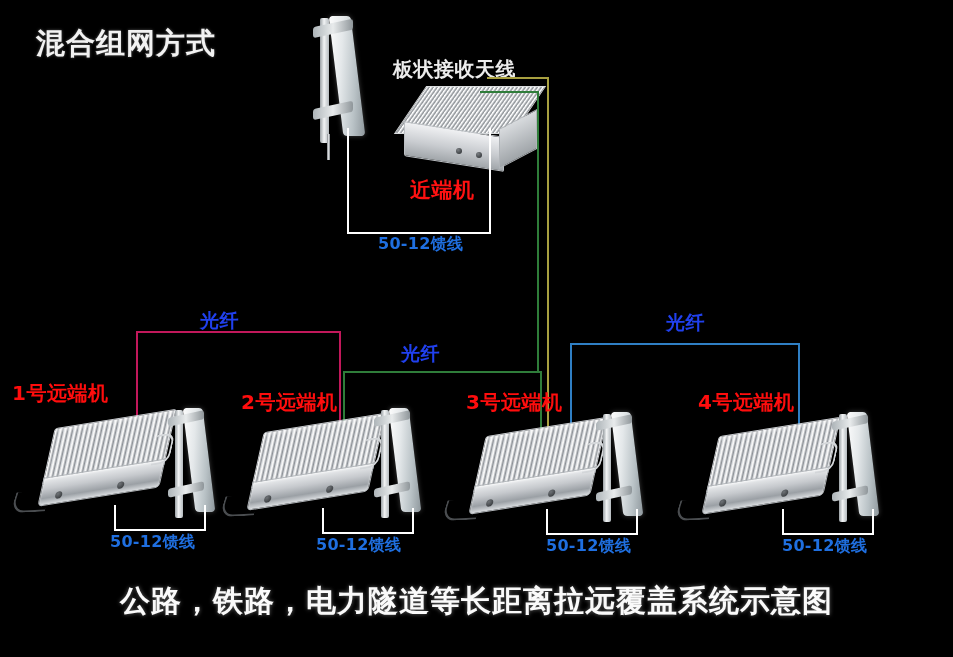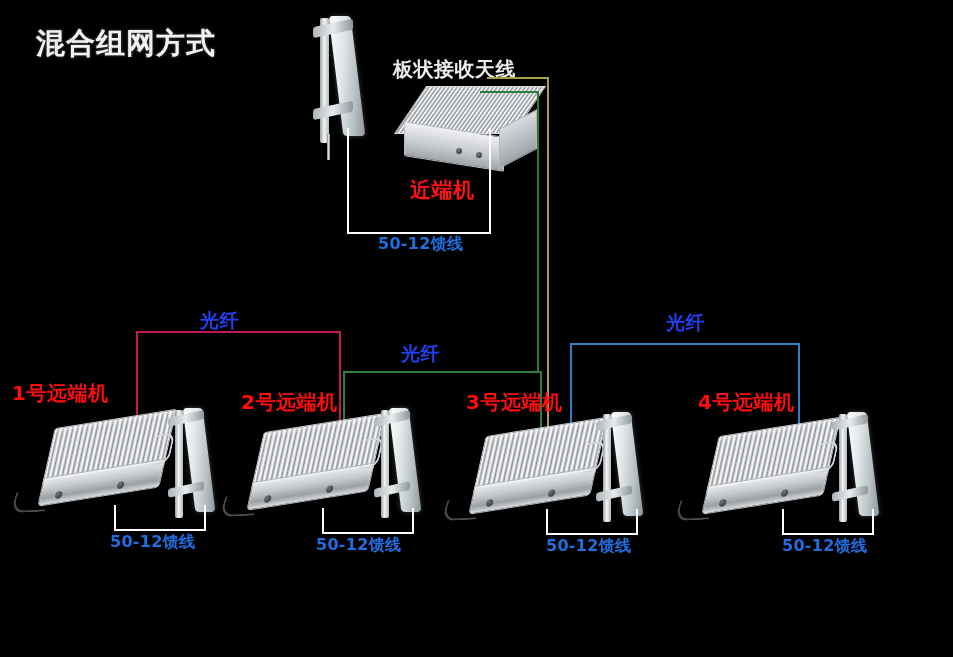--- a/index.html
+++ b/index.html
@@ -258,15 +258,16 @@
   <div class="ant" style="left:830px;top:412px;width:58px;height:104px;">
     <div class="pole"></div>
     <div class="panel"></div>
     <div class="clamp c1"></div>
     <div class="clamp c2"></div>
   </div>
   <div class="ubox" style="left:782px;top:509px;width:88px;height:24px;
               border-width:2px;border-color:#ffffff;"></div>
   <div class="txt t-feed" style="left:782px;top:538px;">50-12馈线</div>
 
+  <div class="txt t-caption">公路，铁路，电力隧道等长距离拉远覆盖系统示意图</div>
 
   <div class="caption-bar"></div>
 </div>
 
 </body></html>

